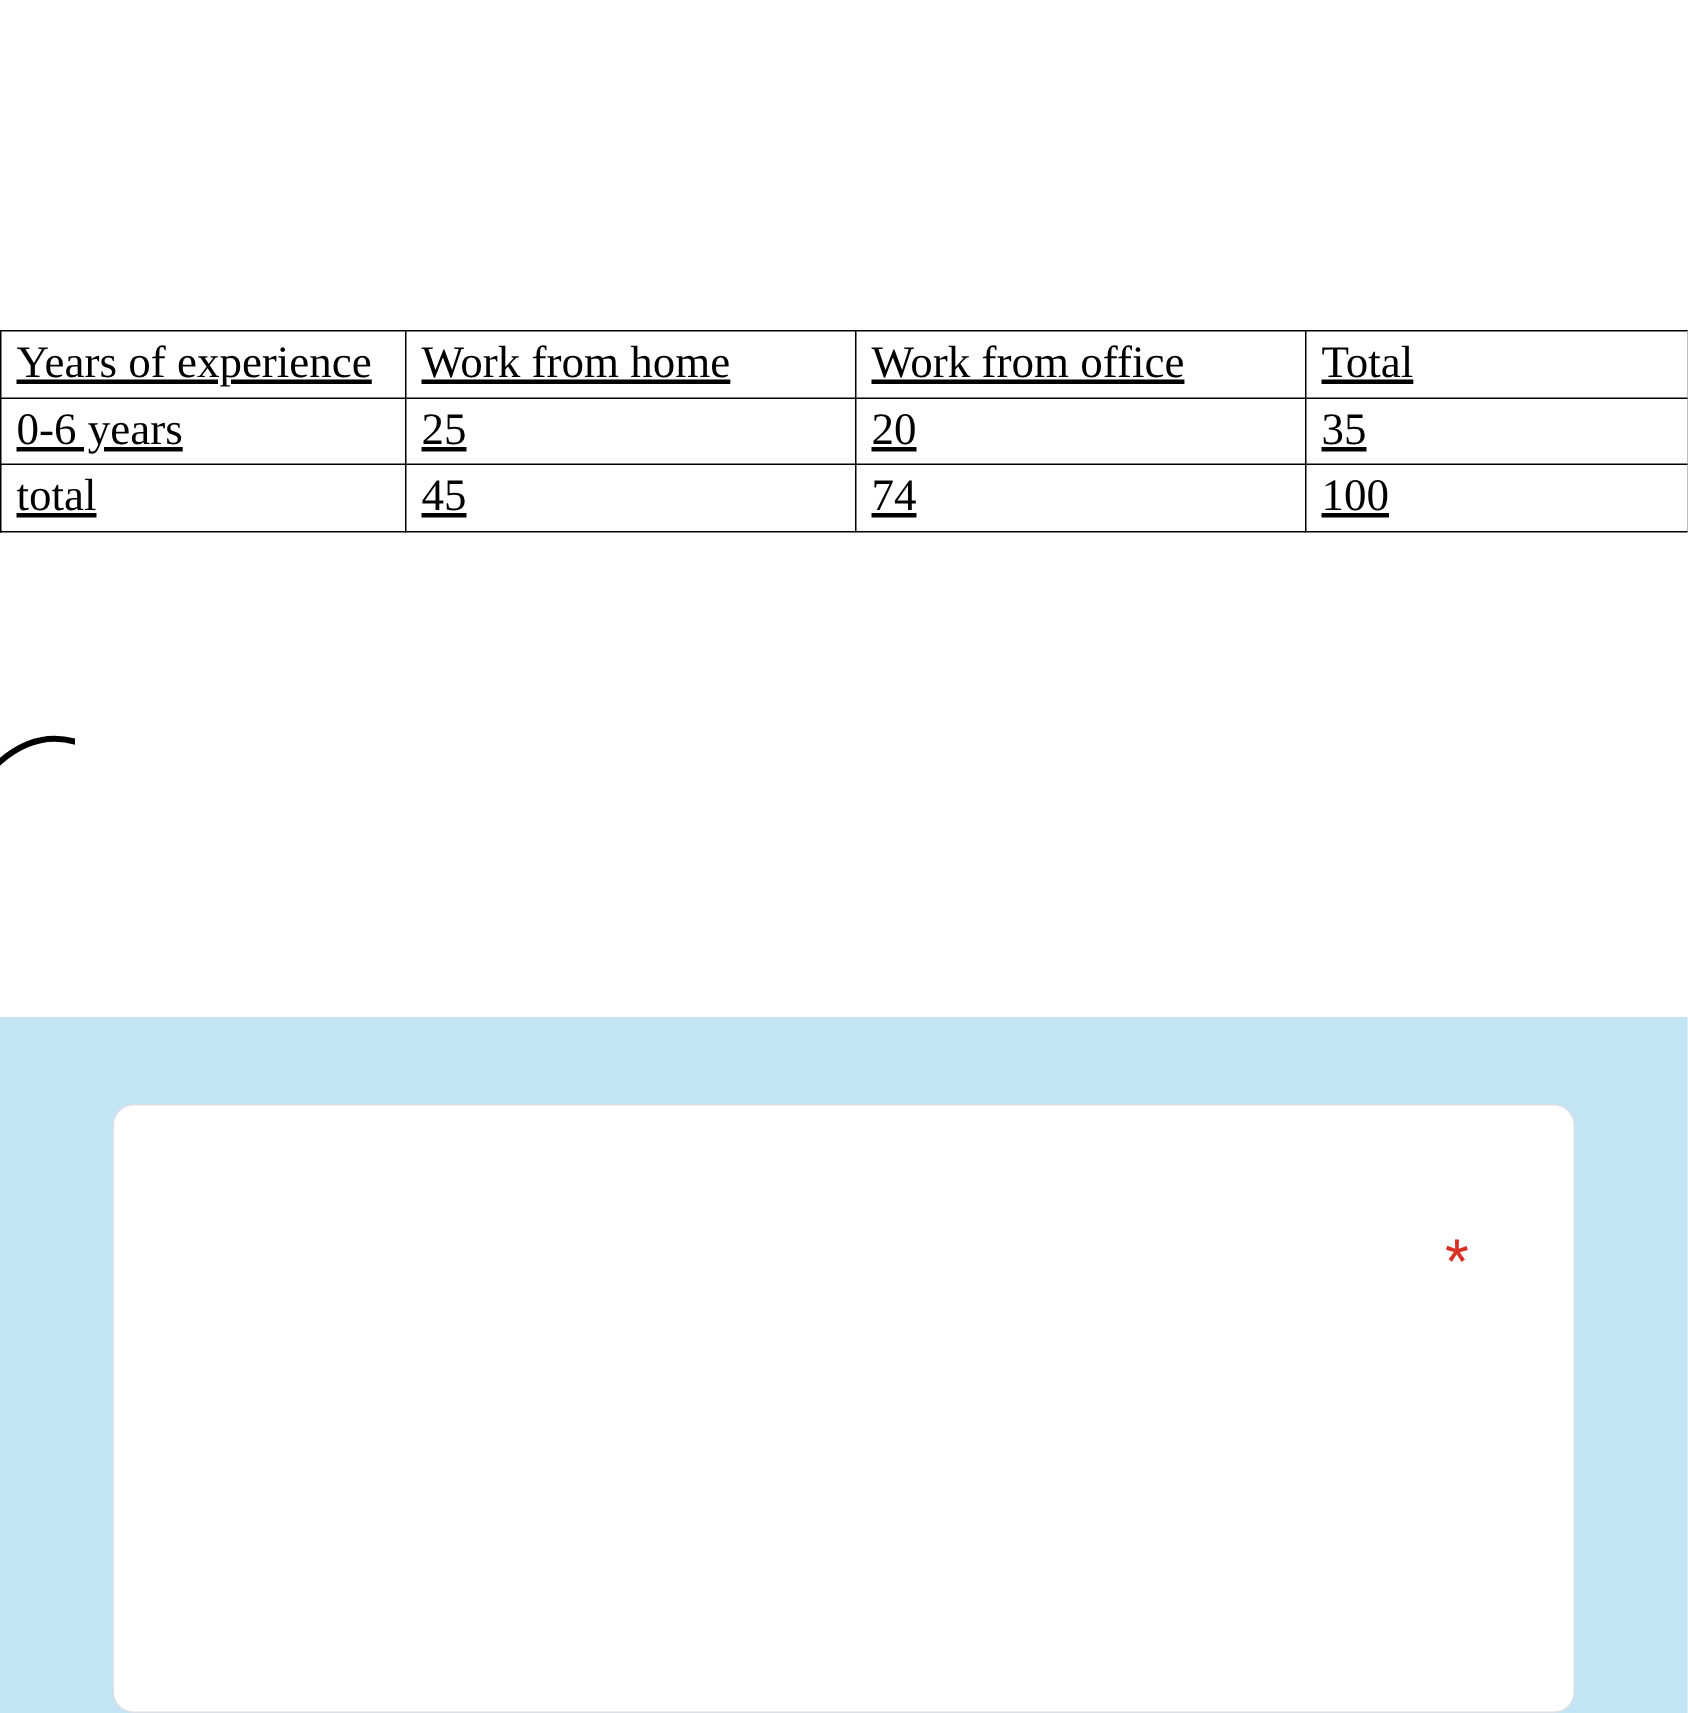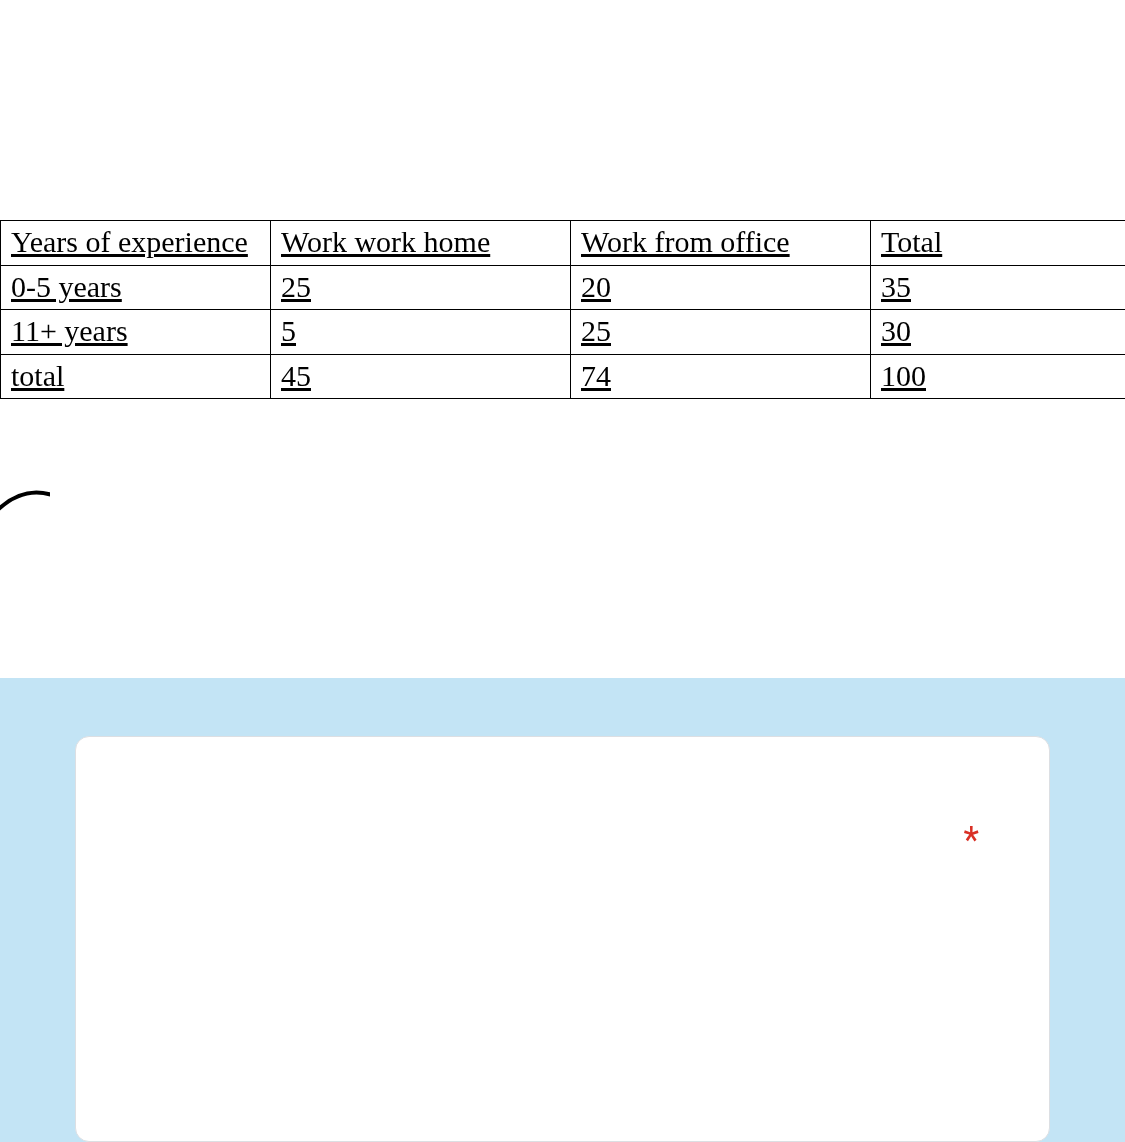--- a/index.html
+++ b/index.html
@@ -99,35 +99,29 @@
   <table class="data-table">
     <colgroup>
       <col class="c1">
         <col class="c2">
         <col class="c3">
         <col class="c4">
     </colgroup>
     <tbody>
         <tr>
       <td>Years of experience</td>
-      <td>Work work home</td>
+      <td>Work from home</td>
       <td>Work from office</td>
       <td>Total</td>
     </tr>
     <tr>
-      <td>0-5 years</td>
+      <td>0-6 years</td>
       <td>25</td>
       <td>20</td>
       <td>35</td>
-    </tr>
-    <tr>
-      <td>11+ years</td>
-      <td>5</td>
-      <td>25</td>
-      <td>30</td>
     </tr>
     <tr>
       <td>total</td>
       <td>45</td>
       <td>74</td>
       <td>100</td>
     </tr>
   </tbody>
     </table>
 </div>

